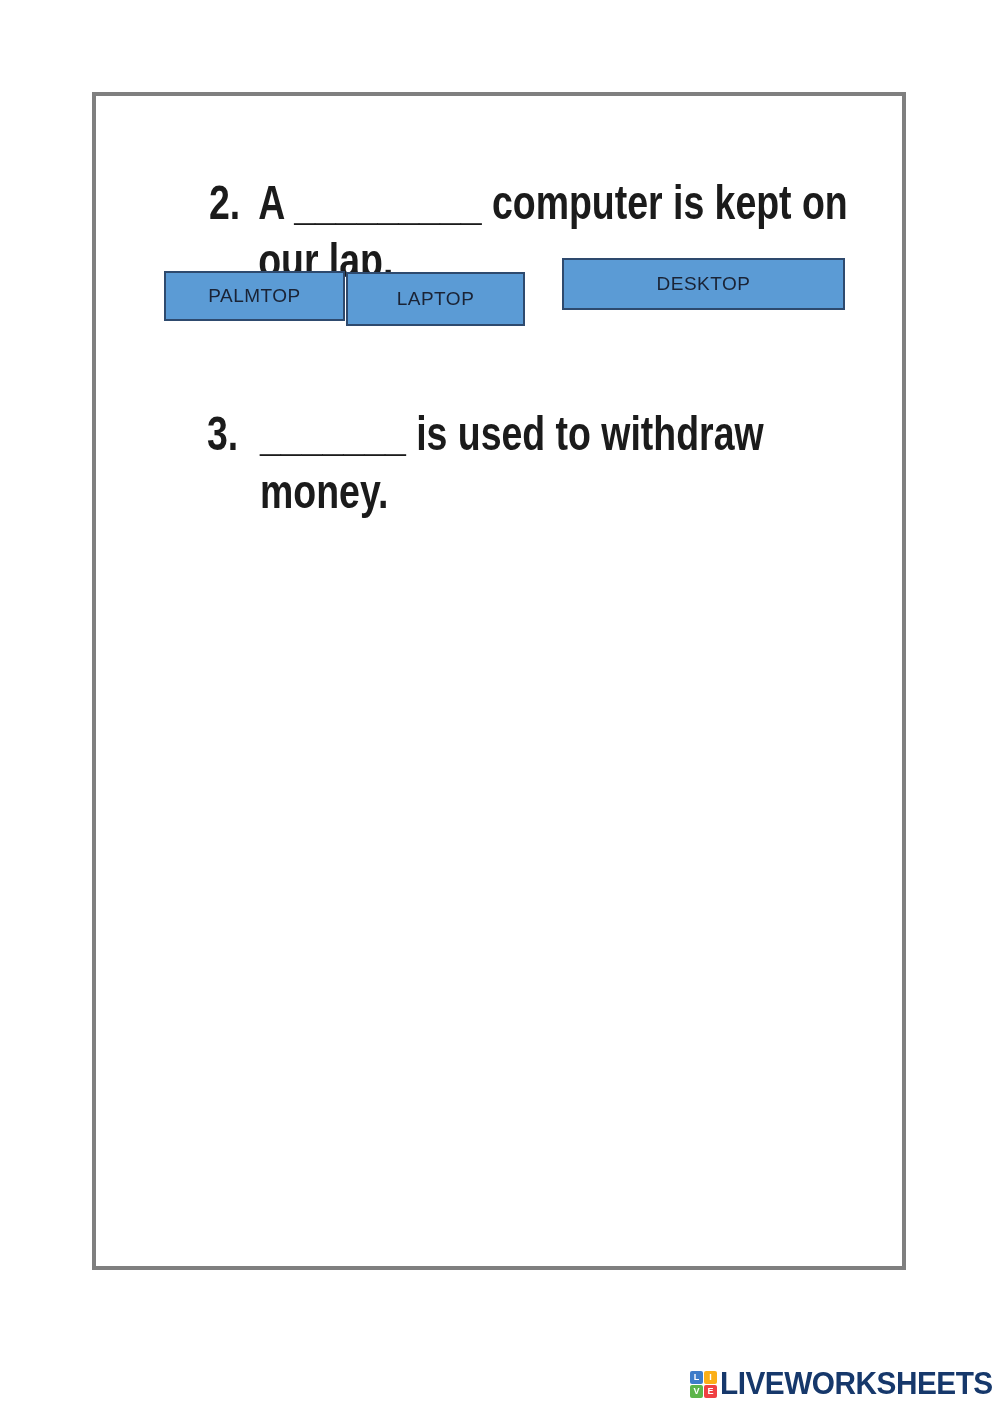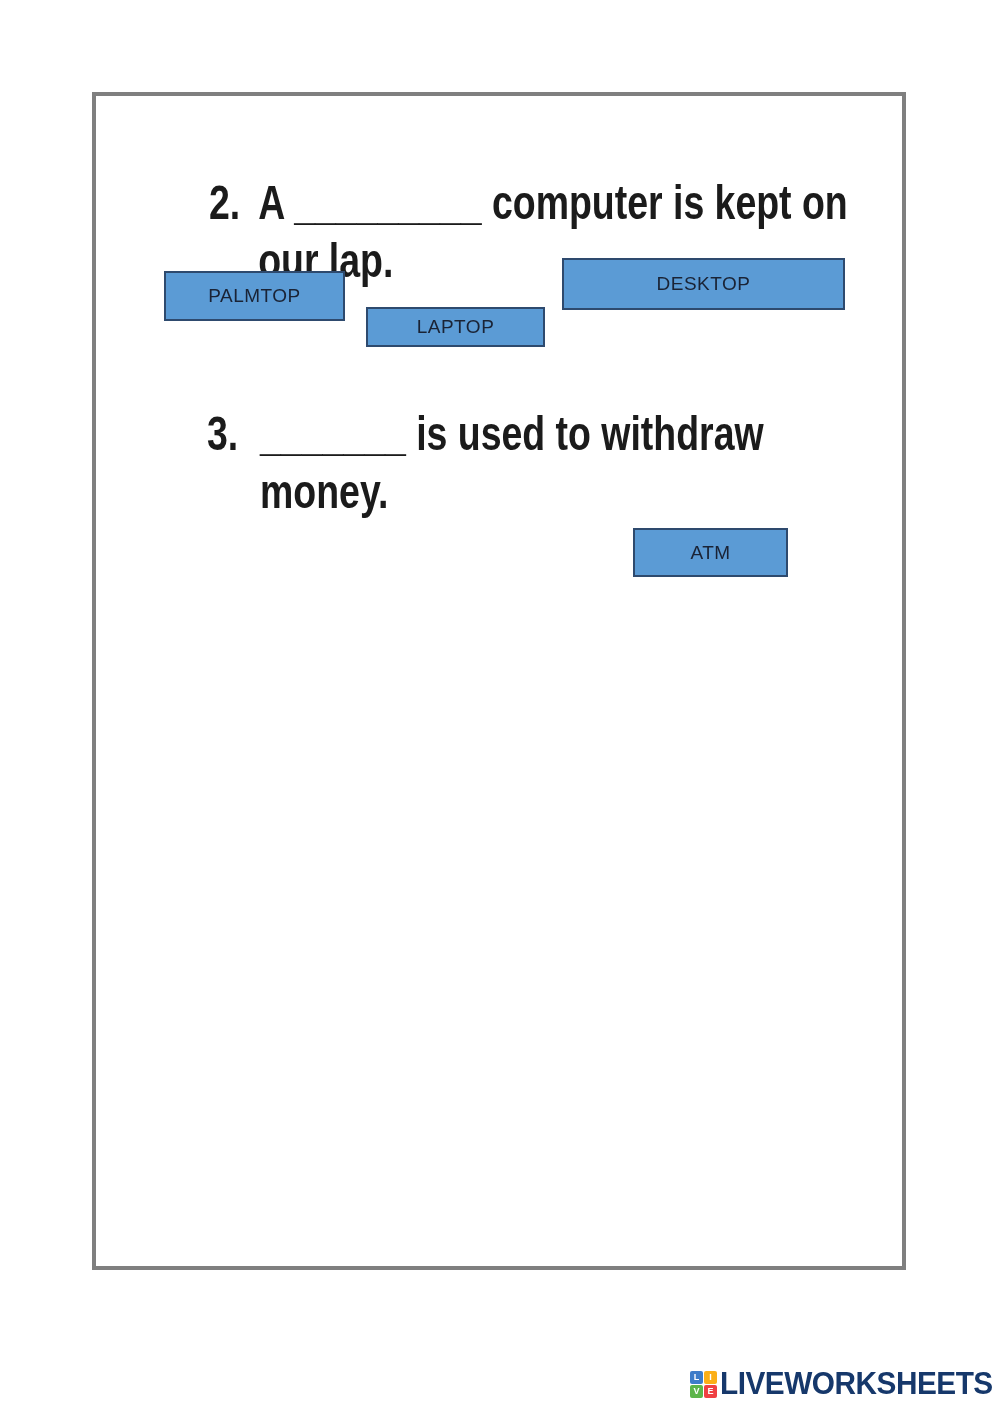--- a/index.html
+++ b/index.html
@@ -44,21 +44,21 @@
     color: #1a2335;
     font-weight: normal;
     font-size: 19px;
     display: flex;
     align-items: center;
     justify-content: center;
     cursor: pointer;
     letter-spacing: 0.5px;
   }
   .opt-palmtop { left: 68px;  top: 175px; width: 181px; height: 50px; }
-  .opt-laptop  { left: 270px; top: 176px; width: 179px; height: 40px; margin-top: 35px; }
+  .opt-laptop  { left: 250px; top: 176px; width: 179px; height: 54px; }
   .opt-desktop { left: 466px; top: 162px; width: 283px; height: 52px; }
   .opt-car     { left: 103px; top: 433px; width: 179px; height: 49px; }
   .opt-tablet  { left: 318px; top: 433px; width: 179px; height: 49px; }
   .opt-atm     { left: 537px; top: 432px; width: 155px; height: 49px; }
 
   
   .brand-logo {
     position: absolute;
     left: 690px; top: 1369px;
     height: 30px;
@@ -118,21 +118,20 @@
     <div class="option-btn opt-desktop">DESKTOP</div>
 
     <div class="question q3">
       <span class="q-num">3.</span>
       <span class="q-lines">
         <span style="display:block">_______ is used to withdraw</span>
         <span style="display:block">money.</span>
       </span>
     </div>
 
-    <div class="option-btn opt-atm">ATM</div>
 
   </div>
 
   <div class="brand-logo">
     <span class="logo-grid">
       <span class="logo-tile tile-l">L</span>
       <span class="logo-tile tile-i">I</span>
       <span class="logo-tile tile-v">V</span>
       <span class="logo-tile tile-e">E</span>
     </span>

